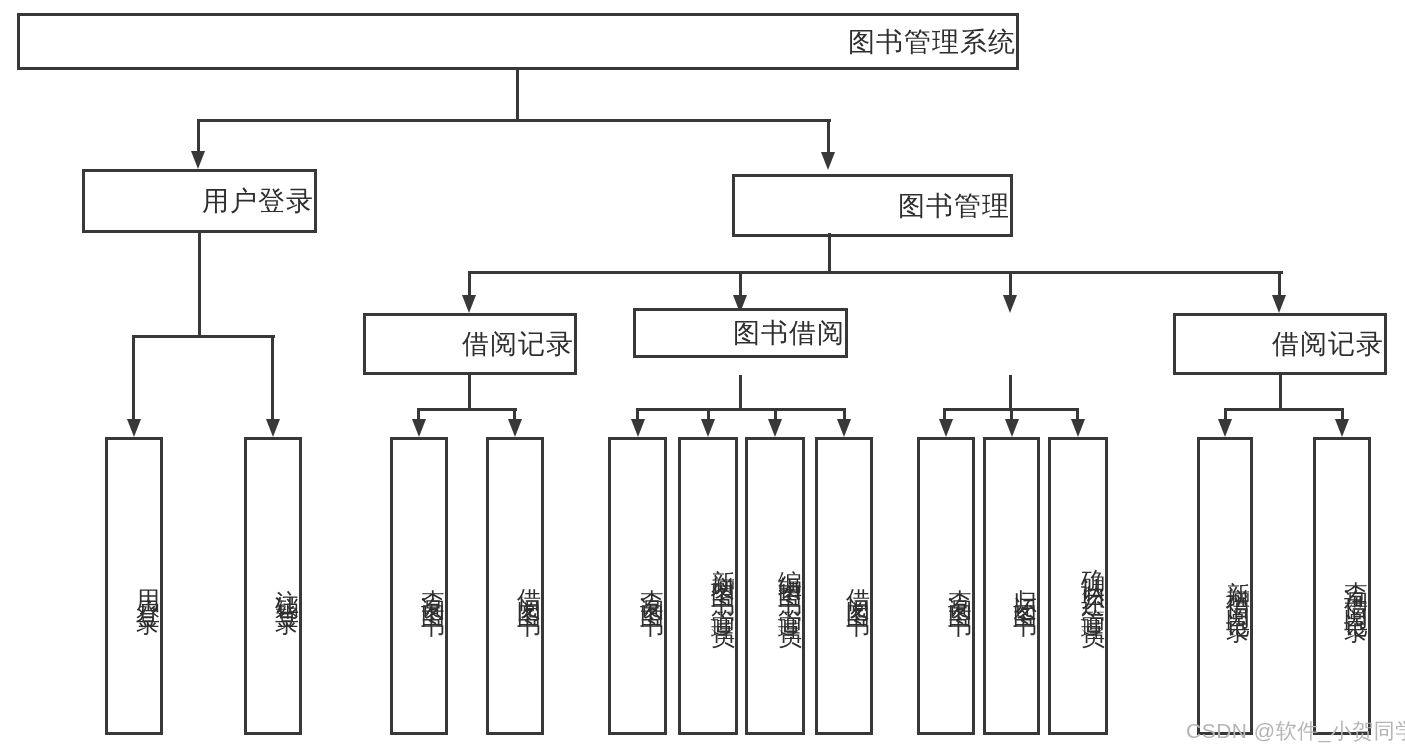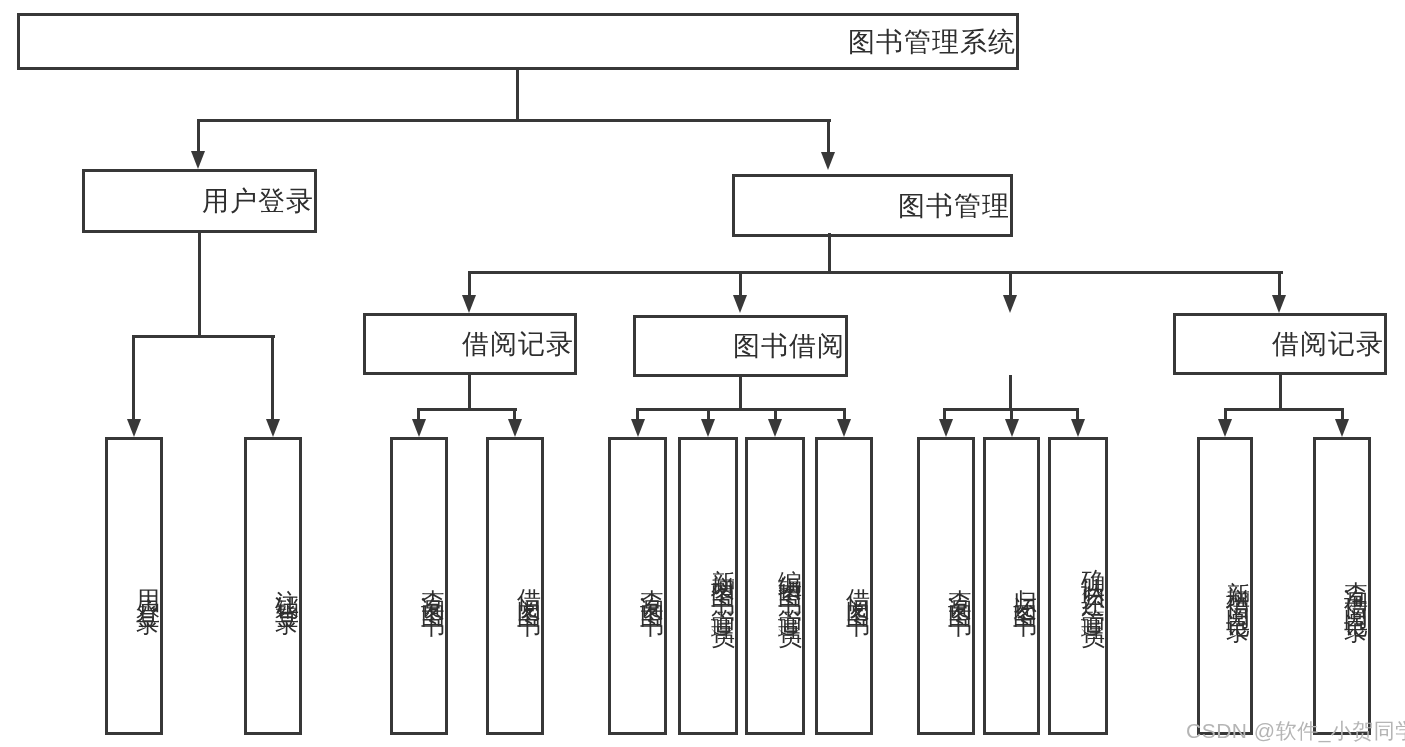--- a/index.html
+++ b/index.html
@@ -100,21 +100,21 @@
   <div class="line" style="left:739px; top:271px; width:3px; height:27px;"></div>
   <div class="arrow" style="left:733px; top:295px;"></div>
   <div class="line" style="left:1009px; top:271px; width:3px; height:27px;"></div>
   <div class="arrow" style="left:1003px; top:295px;"></div>
   <div class="line" style="left:1278px; top:271px; width:3px; height:27px;"></div>
   <div class="arrow" style="left:1272px; top:295px;"></div>
 
   <div class="box" style="left:363px; top:313px; width:214px; height:62px;">
     <span class="hlabel">借阅记录</span>
   </div>
-  <div class="box" style="left:633px; top:315px; width:215px; height:62px;font-family:Liberation Serif, serif;">
+  <div class="box" style="left:633px; top:308px; width:215px; height:50px;font-family:Liberation Serif, serif;">
     <span class="hlabel">图书借阅</span>
   </div>
   <div class="box" style="left:1173px; top:313px; width:214px; height:62px;">
     <span class="hlabel">借阅记录</span>
   </div>
 
   <div class="line" style="left:468px; top:375px; width:3px; height:35px;"></div>
   <div class="line" style="left:417px; top:408px; width:100px; height:3px;"></div>
   <div class="line" style="left:417px; top:408px; width:3px; height:13px;"></div>
   <div class="arrow" style="left:412px; top:419px;"></div>

